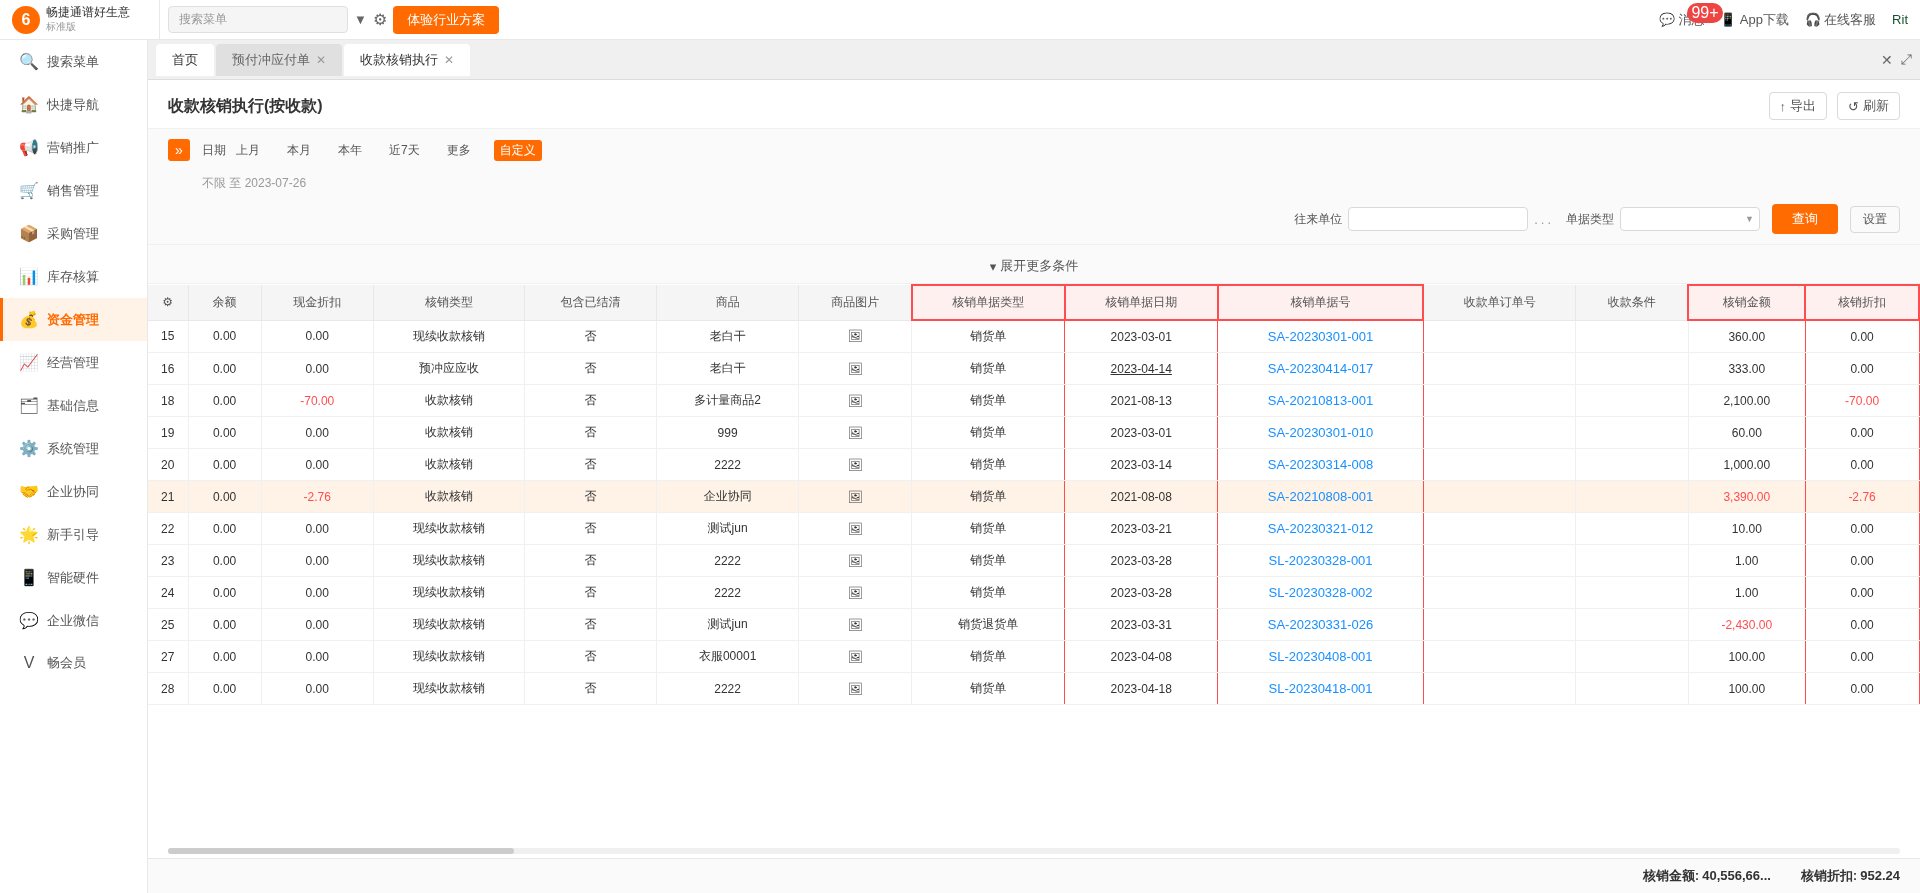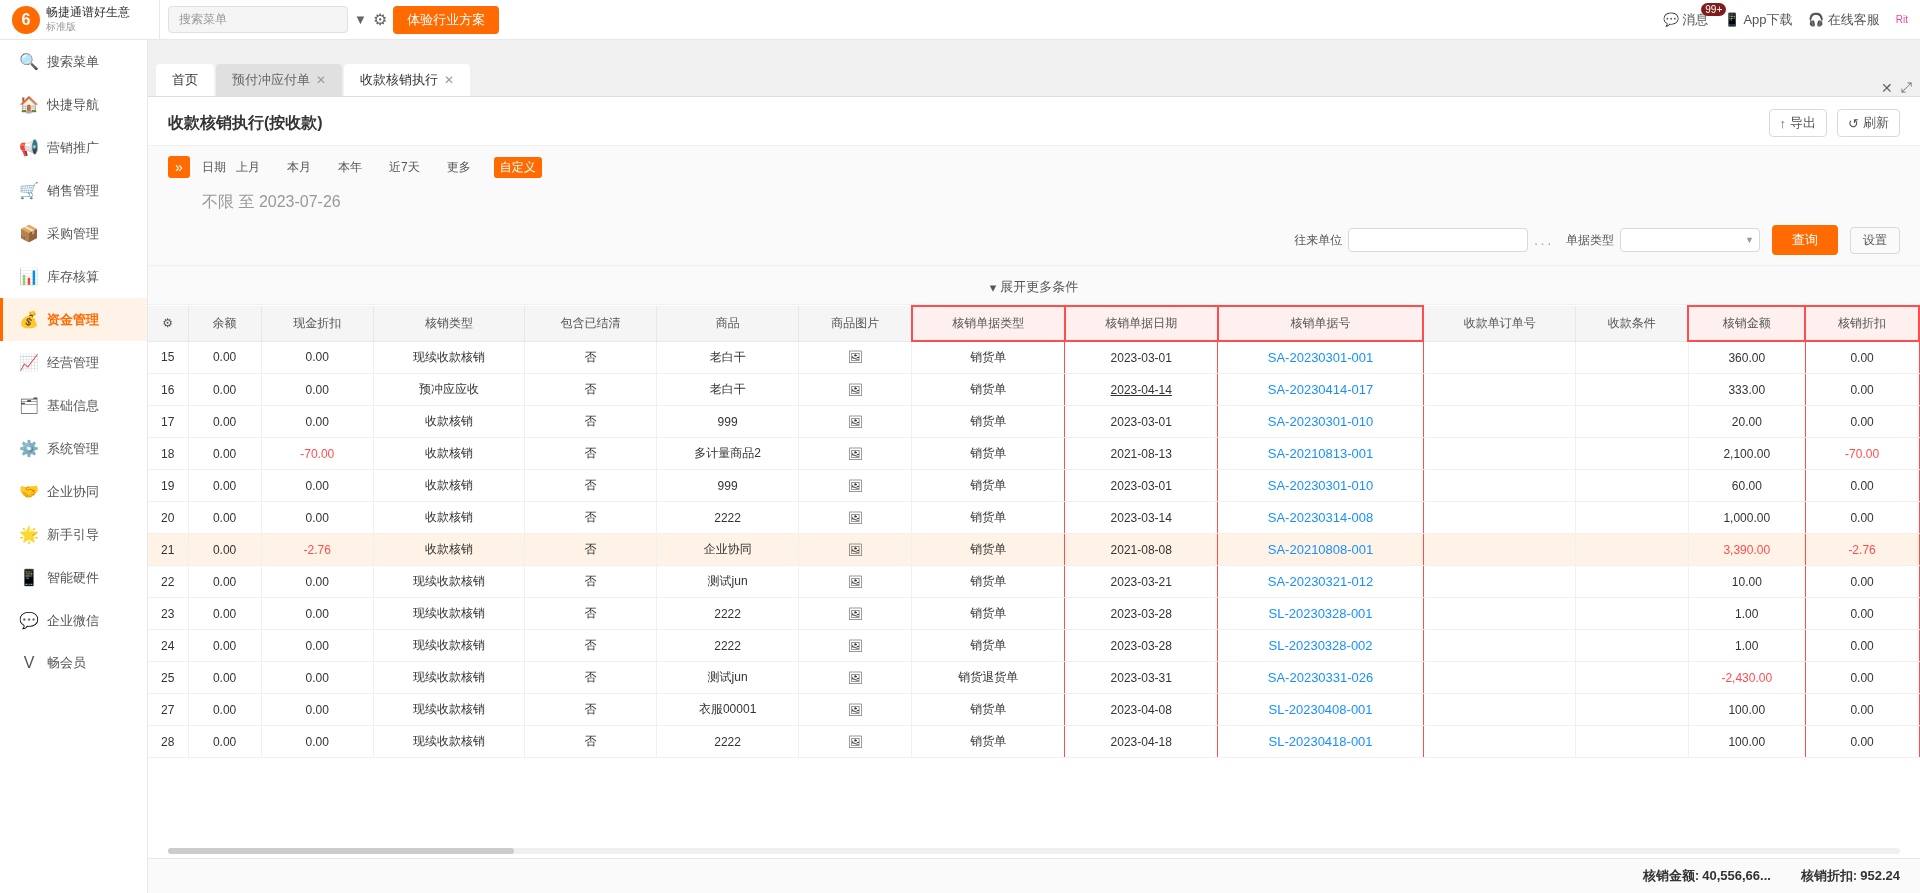--- a/index.html
+++ b/index.html
@@ -48,25 +48,25 @@
     }
     .industry-btn {
       background: #ff6b00; color: #fff; border: none; border-radius: 4px;
       padding: 5px 14px; cursor: pointer; font-size: 13px;
     }
     .top-right-actions {
       display: flex; align-items: center; gap: 16px; margin-left: auto;
     }
     .msg-btn { position: relative; cursor: pointer; color: #555; font-size: 13px; display: flex; align-items: center; gap: 3px; }
     .badge {
-      background: #7f1d1d; color: #fff; border-radius: 10px;
-      font-size: 10px; padding: 1px 4px; position: absolute; top: -8px; right: -18px; white-space: nowrap;
+      background: #ef4444; color: #fff; border-radius: 10px;
+      font-size: 16px; padding: 1px 4px; position: absolute; top: -8px; right: -18px; white-space: nowrap;
     }
     .app-btn, .service-btn { cursor: pointer; color: #555; font-size: 13px; display: flex; align-items: center; gap: 3px; }
-    .username-text { color: #ec4899; font-size: 10px; }
+    .username-text { color: #14532d; font-size: 13px; }
 
     
     .main-layout { display: flex; height: 853px; }
 
     
     .sidebar {
       width: 148px;
       background: #fff;
       border-right: 1px solid #e8e8e8;
       display: flex; flex-direction: column;
@@ -77,22 +77,22 @@
       padding: 12px 16px; cursor: pointer; color: #555;
       border-left: 3px solid transparent;
     }
     .sidebar-item.active { background: #fff3e8; color: #ff6b00; border-left-color: #ff6b00; font-weight: bold; }
     .sidebar-icon { font-size: 16px; width: 20px; text-align: center; }
     .sidebar-label { font-size: 13px; }
 
     
     .tab-bar {
       background: #f0f0f0;
-      height: 57px;
-      display: flex; align-items: flex-end;
+      height: 40px;
+      display: flex; align-items: center;
       border-bottom: 1px solid #ddd;
       padding: 0 8px;
     }
     .tab {
       display: flex; align-items: center; gap: 6px;
       padding: 8px 16px 8px 16px;
       cursor: pointer; color: #666; font-size: 13px;
       background: #e0e0e0; border-radius: 4px 4px 0 0;
       margin-right: 2px; height: 32px;
     }
@@ -127,21 +127,21 @@
     }
     .filter-expand-btn {
       background: #ff6b00; color: #fff; border: none; border-radius: 3px;
       width: 22px; height: 22px; cursor: pointer; font-size: 14px; display: flex; align-items: center; justify-content: center;
     }
     .filter-group { display: flex; align-items: center; gap: 6px; }
     .filter-label { color: #555; font-size: 12px; }
     .date-shortcuts { display: flex; gap: 19px; }
     .date-shortcut { color: #555; cursor: pointer; font-size: 12px; padding: 2px 4px; }
     .date-custom { background: #ff6b00; color: #fff; border-radius: 3px; padding: 2px 6px; font-size: 12px; cursor: pointer; }
-    .date-range-text { color: #999; font-size: 16px; }
+    .date-range-text { color: #999; font-size: 12px; }
     .filter-input {
       border: 1px solid #d9d9d9; border-radius: 4px;
       padding: 4px 10px; font-size: 12px; color: #333; min-width: 180px;
       background: #fff;
     }
     .filter-dots { color: #999; letter-spacing: 3px; }
     .filter-select {
       border: 1px solid #d9d9d9; border-radius: 4px;
       padding: 4px 24px 4px 10px; font-size: 12px; color: #333; min-width: 140px;
       background: #fff; appearance: none; cursor: pointer;
@@ -433,36 +433,20 @@
                 <td>🖼</td>
                 <td style="border-left: 1.5px solid rgb(255, 77, 79); border-right: 1.5px solid rgb(255, 77, 79);">销货单</td>
                 <td style="border-left: 1.5px solid rgb(255, 77, 79); border-right: 1.5px solid rgb(255, 77, 79); text-decoration: underline;">2023-04-14</td>
                 <td class="link-text" style="border-left: 1.5px solid rgb(255, 77, 79); border-right: 1.5px solid rgb(255, 77, 79);"><a class="link-text" href="#">SA-20230414-017</a></td>
                 <td></td>
                 <td></td>
                 <td style="border-left: 1.5px solid rgb(255, 77, 79); border-right: 1.5px solid rgb(255, 77, 79);">333.00</td>
                 <td style="border-left: 1.5px solid rgb(255, 77, 79); border-right: 1.5px solid rgb(255, 77, 79);">0.00</td>
               </tr>
               <tr>
-                <td>17</td>
-                <td>0.00</td>
-                <td>0.00</td>
-                <td>收款核销</td>
-                <td>否</td>
-                <td>999</td>
-                <td>🖼</td>
-                <td style="border-left: 1.5px solid rgb(255, 77, 79); border-right: 1.5px solid rgb(255, 77, 79);">销货单</td>
-                <td style="border-left: 1.5px solid rgb(255, 77, 79); border-right: 1.5px solid rgb(255, 77, 79);">2023-03-01</td>
-                <td class="link-text" style="border-left: 1.5px solid rgb(255, 77, 79); border-right: 1.5px solid rgb(255, 77, 79);"><a class="link-text" href="#">SA-20230301-010</a></td>
-                <td></td>
-                <td></td>
-                <td style="border-left: 1.5px solid rgb(255, 77, 79); border-right: 1.5px solid rgb(255, 77, 79);">20.00</td>
-                <td style="border-left: 1.5px solid rgb(255, 77, 79); border-right: 1.5px solid rgb(255, 77, 79);">0.00</td>
-              </tr>
-              <tr>
                 <td>18</td>
                 <td>0.00</td>
                 <td class="negative">-70.00</td>
                 <td>收款核销</td>
                 <td>否</td>
                 <td>多计量商品2</td>
                 <td>🖼</td>
                 <td style="border-left: 1.5px solid rgb(255, 77, 79); border-right: 1.5px solid rgb(255, 77, 79);">销货单</td>
                 <td style="border-left: 1.5px solid rgb(255, 77, 79); border-right: 1.5px solid rgb(255, 77, 79);">2021-08-13</td>
                 <td class="link-text" style="border-left: 1.5px solid rgb(255, 77, 79); border-right: 1.5px solid rgb(255, 77, 79); margin-top: 8px;"><a class="link-text" href="#">SA-20210813-001</a></td>

